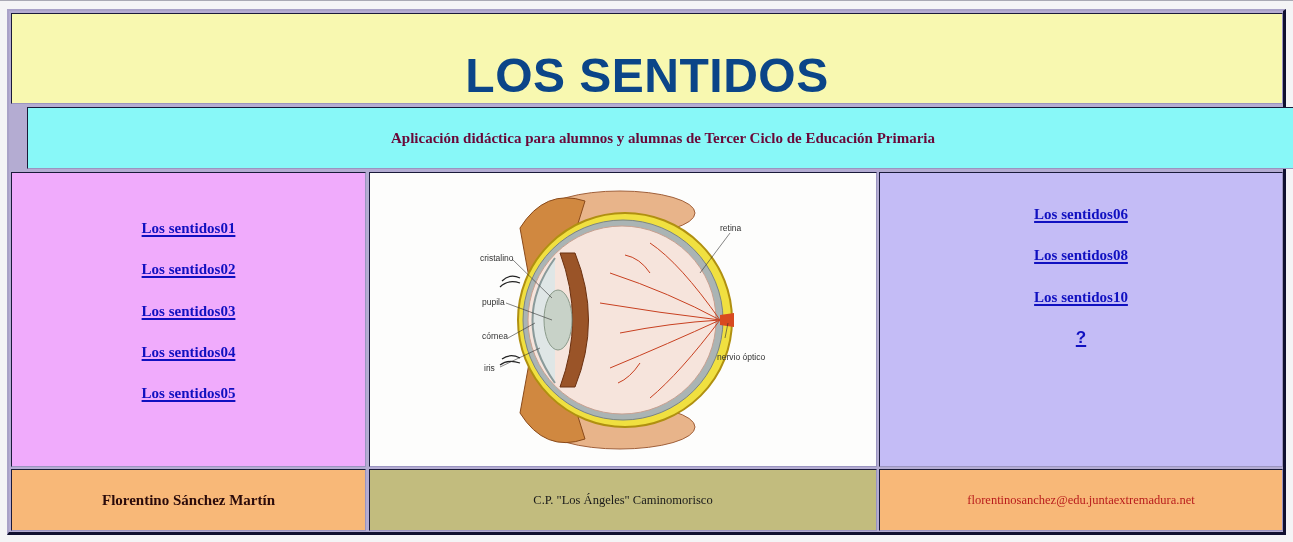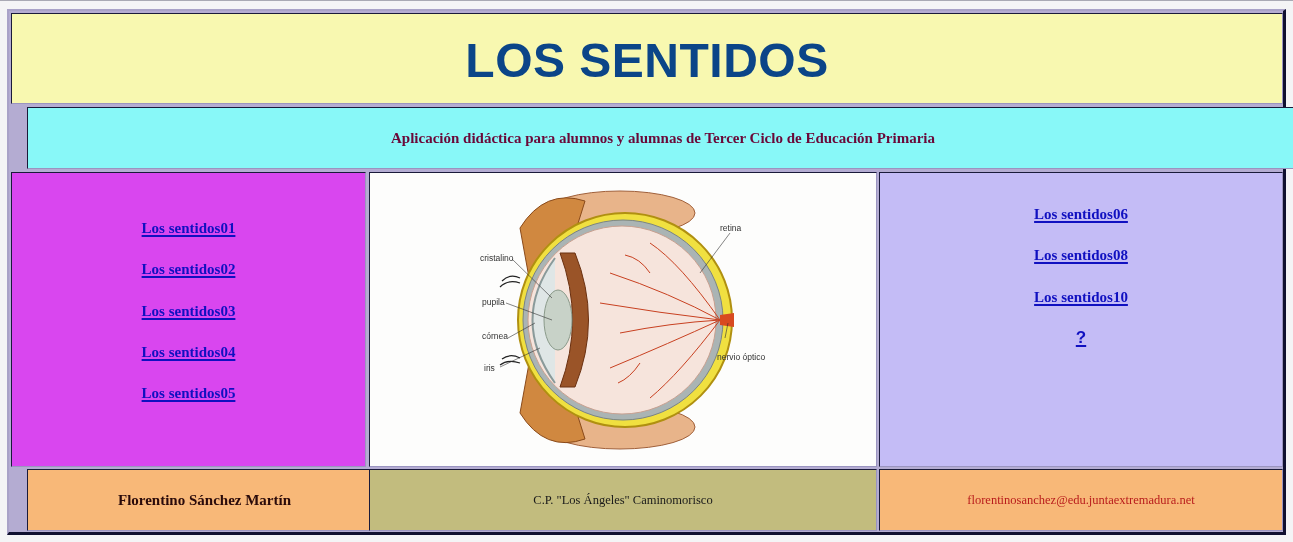--- a/index.html
+++ b/index.html
@@ -10,31 +10,31 @@
   .topline { position: absolute; left: 0; top: 0; width: 1293px; height: 1px; background: #a9a9b4; }
   .frame {
     position: absolute; left: 7px; top: 9px; width: 1279px; height: 526px;
     background: #b4acd2; box-sizing: border-box;
     border-top: 2px solid #a9a2c8; border-left: 2px solid #a9a2c8;
     border-right: 3px solid #101030; border-bottom: 3px solid #101030;
   }
   .cell { position: absolute; box-sizing: border-box;
     border-top: 1px solid #1a1a3a; border-left: 1px solid #1a1a3a;
     border-right: 1px solid #9a94c0; border-bottom: 1px solid #9a94c0; }
-  .title-cell { left: 2px; top: 2px; width: 1272px; height: 91px; background: #f8f8b0; display:flex; align-items:center; justify-content:center; }
+  .title-cell { left: 2px; top: 2px; width: 1272px; height: 91px; background: #f8f8b0; display:flex; align-items:flex-end; justify-content:center; }
   .title { font-family: "Liberation Sans", sans-serif; font-weight: bold; font-size: 48px; color: #0b4588; letter-spacing: 0.5px; margin-top: 4px; }
   .subtitle-cell { left: 18px; top: 96px; width: 1272px; height: 62px; background: #88f8f8; display:flex; align-items:center; justify-content:center; }
   .subtitle { font-weight: bold; font-size: 15px; color: #6a0838; }
-  .left-cell { left: 2px; top: 161px; width: 355px; height: 295px; background: #d946ef; }
+  .left-cell { left: 2px; top: 161px; width: 355px; height: 295px; background: #f0abfc; }
   .center-cell { left: 360px; top: 161px; width: 508px; height: 295px; background: #fdfdfc; overflow: hidden; }
   .right-cell { left: 870px; top: 161px; width: 404px; height: 295px; background: #c4bcf6; }
   .links { position: absolute; left: 0; width: 100%; text-align: center; }
   .link { display: block; font-weight: bold; font-size: 15px; color: #1010c0; text-decoration: underline; text-decoration-thickness: 2px; text-underline-offset: 2px; height: 41.3px; line-height: 18px; }
   .q-link { font-family: "Liberation Sans", sans-serif; font-size: 17px; }
-  .foot-left { left: 18px; top: 458px; width: 355px; height: 62px; background: #f8b878; display:flex; align-items:center; justify-content:center; }
+  .foot-left { left: 2px; top: 458px; width: 355px; height: 62px; background: #f8b878; display:flex; align-items:center; justify-content:center; }
   .foot-center { left: 360px; top: 458px; width: 508px; height: 62px; background: #c2bc7e; display:flex; align-items:center; justify-content:center; text-align:center; }
   .foot-right { left: 870px; top: 458px; width: 404px; height: 62px; background: #f8b878; display:flex; align-items:center; justify-content:center; }
   .author { font-weight: bold; font-size: 15px; color: #2a0a0a; }
   .school { font-size: 12.5px; color: #1a1a1a; line-height: 16px; }
   .email { font-size: 12.5px; color: #b91c1c; }
   .eye { position: absolute; left: 0; top: 0; }
 </style>
 </head>
 <body>
 

